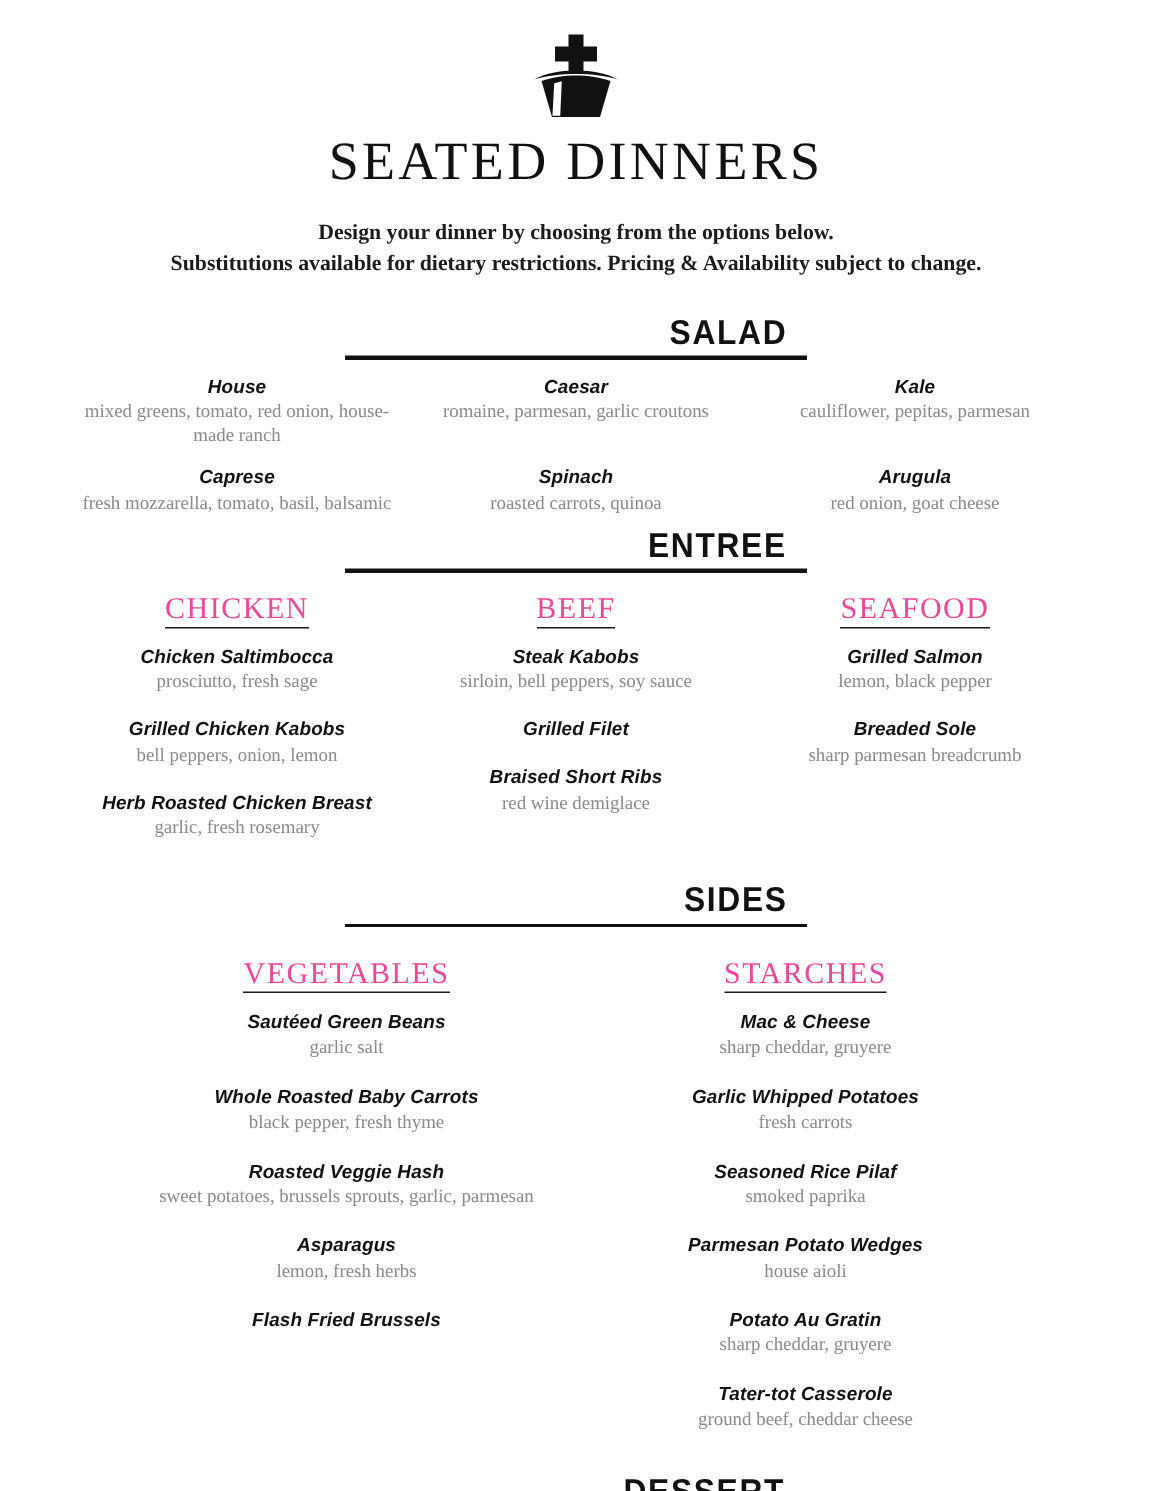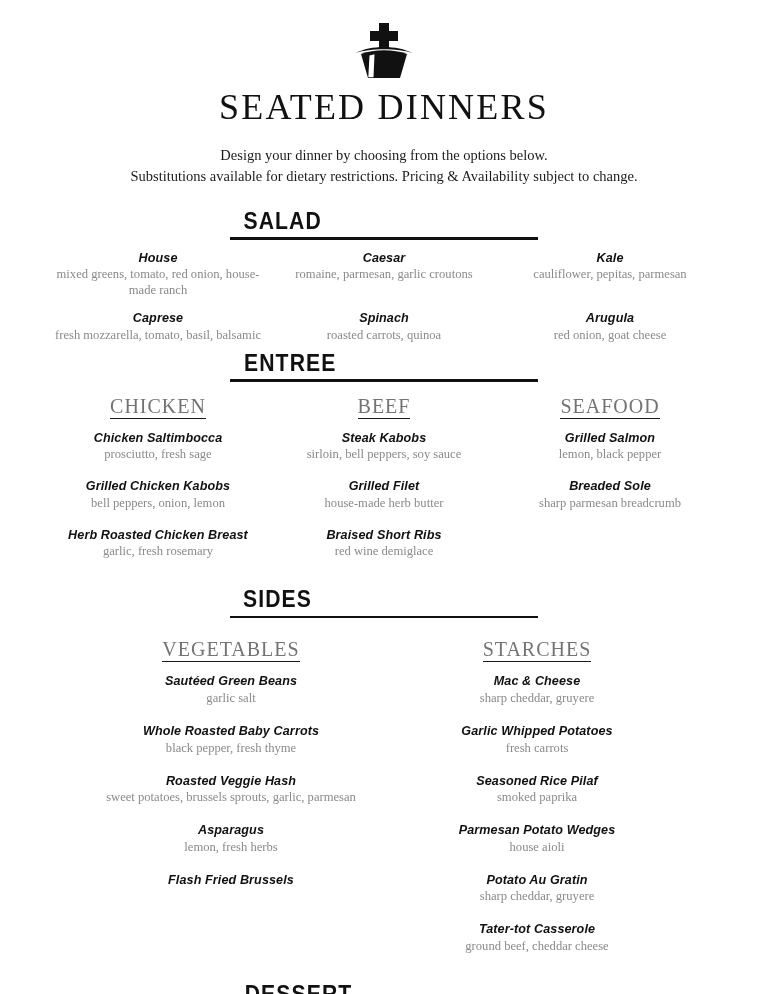--- a/index.html
+++ b/index.html
@@ -46,29 +46,29 @@
   }
 
   .subtitle-block {
     text-align: center;
     margin-top: 17px;
     font-family: "Liberation Serif", serif;
     font-size: 14.5px;
     color: #1b1b1b;
     line-height: 1.48;
   }
-  .subtitle-block div { white-space: nowrap; }
+  .subtitle-block div { white-space: nowrap; font-weight: bold; }
 
   
   .section-head {
     position: relative;
     height: 34px;
     margin: 0 auto;
     width: 308px;
-    text-align: left;
+    text-align: right;
   }
   .section-head .rule {
     position: absolute;
     left: 0;
     right: 0;
     bottom: 2px;
     height: 2.5px;
     background: #111;
   }
   .section-head .label {
@@ -84,21 +84,21 @@
     color: #111;
     transform: scaleX(0.92);
   }
 
   
   .subcat {
     text-align: center;
     font-family: "Liberation Serif", serif;
     font-size: 20px;
     letter-spacing: 1px;
-    color: #737373;
+    color: #ec4899;
     line-height: 1.2;
     padding-bottom: 1px;
   }
   .subcat span {
     border-bottom: 1.3px solid #1a1a1a;
     padding-bottom: 1px;
   }
 
   
   .item { text-align: center; }
@@ -250,21 +250,20 @@
           <span>BEEF</span>
         </div>
         <div class="entree-items">
           <div class="item">
             <div class="item-name">Steak Kabobs</div>
             <div class="item-desc">sirloin, bell peppers, soy sauce</div>
           </div>
           <div class="gap-entree"></div>
           <div class="item">
             <div class="item-name">Grilled Filet</div>
-            <div class="item-desc">house-made herb butter</div>
           </div>
           <div class="gap-entree"></div>
           <div class="item">
             <div class="item-name">Braised Short Ribs</div>
             <div class="item-desc">red wine demiglace</div>
           </div>
         </div>
       </div>
 
       <div class="col">

